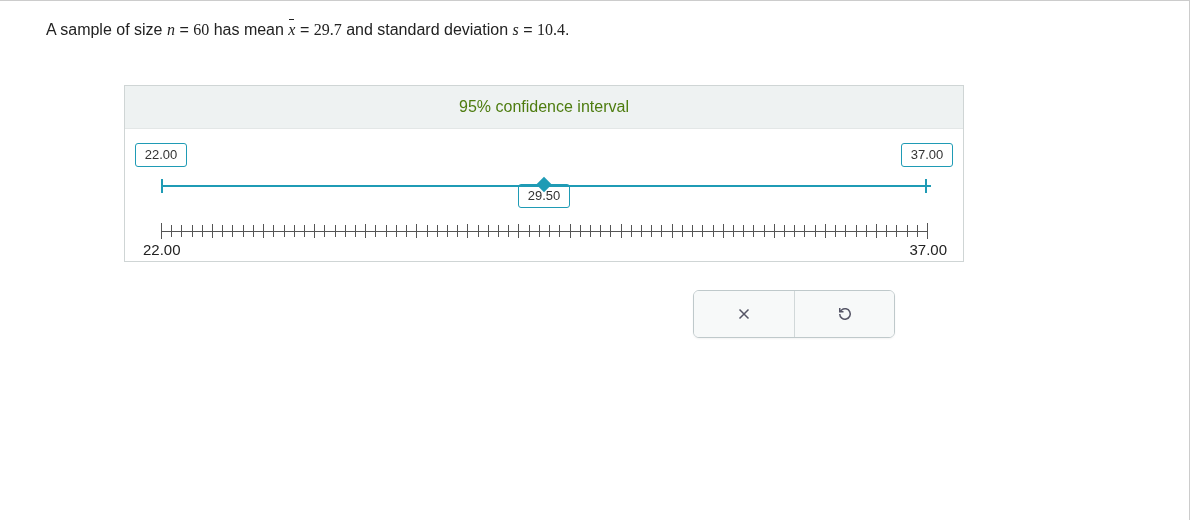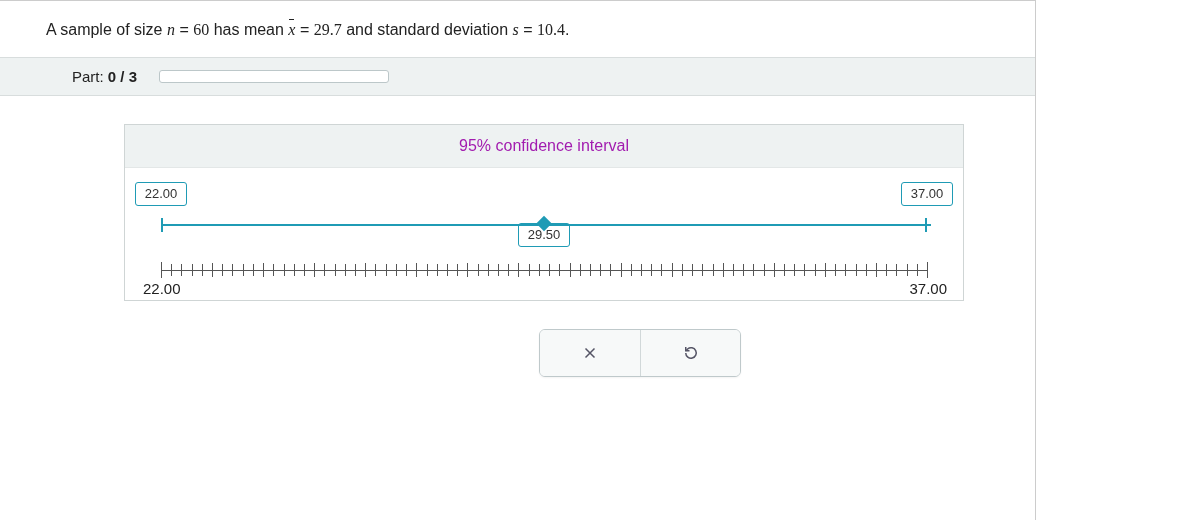--- a/index.html
+++ b/index.html
@@ -9,21 +9,21 @@
     color: #333;
     background: #fff;
     width: 1190px;
     height: 524px;
     overflow: hidden;
   }
   .outer {
     border: 1px solid #ccc;
     border-left: none;
     border-bottom: none;
-    width: 1036px;
+    width: 1190px;
     min-height: 520px;
   }
   .stem {
     padding: 20px 10px 18px 46px;
     font-size: 16px;
     color: #222;
   }
   .stem .math { font-style: italic; font-family: "Times New Roman", serif; }
   .stem .num { font-style: normal; }
   .xbar { position: relative; display: inline-block; font-style: italic; font-family:"Times New Roman",serif;}
@@ -60,21 +60,21 @@
   .ci-box {
     margin-left: 60px;
     width: 840px;
     border:1px solid #cfd5d5;
   }
   .ci-title {
     background:#eef2f2;
     text-align:center;
     padding:12px 0;
     font-size:16px;
-    color:#a21caf;
+    color:#4d7c0f;
     border-bottom:1px solid #e3e7e7;
   }
   .ci-canvas {
     position:relative;
     height: 132px;
     padding: 14px 26px 8px 26px;
   }
   .val-input {
     position:absolute;
     width:52px; height:24px;
@@ -136,28 +136,20 @@
 </style>
 </head>
 <body>
 
 <div class="outer">
 
   <div class="stem">
     <span>A sample of size </span><span class="math">n</span><span> = </span><span class="math num">60</span><span> has mean </span><span class="xbar"><span>x</span></span><span> = </span><span class="math num">29.7</span><span> and standard deviation </span><span class="math">s</span><span> = </span><span class="math num">10.4</span><span>.</span>
   </div>
 
-  <div class="progress-row">
-    <div class="progress-label">
-      <span>Part: </span><b>0</b><b> / </b><b>3</b>
-    </div>
-    <div class="progress-bar">
-      <div class="progress-fill" style="width:0%"></div>
-    </div>
-  </div>
 
 
   <div class="part-body">
 
     <div class="ci-box">
       <div class="ci-title">95% confidence interval</div>
       <div class="ci-canvas">
         <div class="val-input" style="left:10px; top:14px;">22.00</div>
         <div class="val-input" style="right:10px; top:14px;">37.00</div>
         <div class="val-input" style="left:50%; transform:translateX(-50%); top:55px;">29.50</div>

